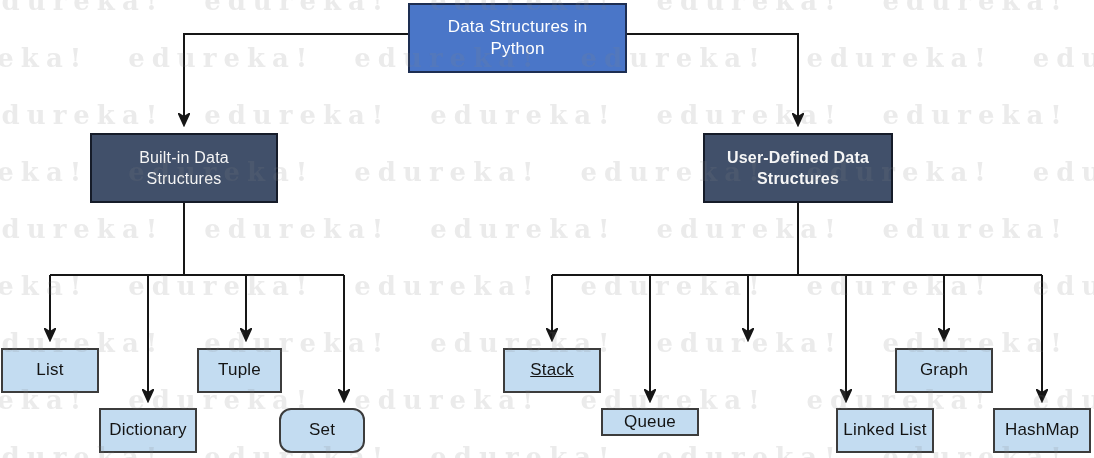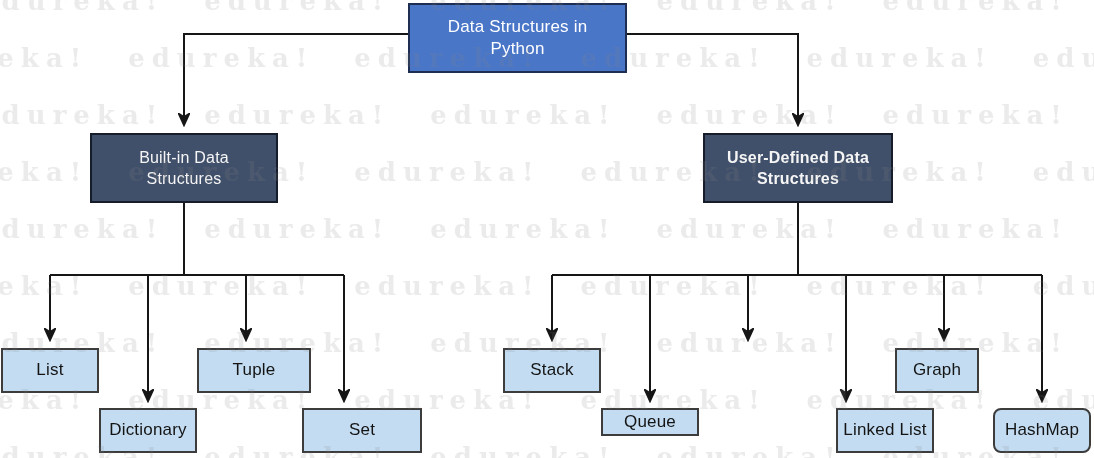--- a/index.html
+++ b/index.html
@@ -109,34 +109,34 @@
   <div class="node root" style="left:408px; top:3px; width:219px; height:70px;">Data Structures in Python</div>
 
   <div class="node branch" style="left:90px; top:133px; width:188px; height:70px;">Built-in Data Structures</div>
 
   <div class="node branch" style="left:703px; top:133px; width:190px; height:70px;font-weight:bold;">User-Defined Data Structures</div>
 
   <div class="node leaf" style="left:1px; top:348px; width:98px; height:45px;">List</div>
 
   <div class="node leaf" style="left:99px; top:408px; width:98px; height:45px;">Dictionary</div>
 
-  <div class="node leaf" style="left:197px; top:348px; width:114px; height:45px;">Tuple</div>
+  <div class="node leaf" style="left:197px; top:348px; width:85px; height:45px;">Tuple</div>
 
-  <div class="node leaf" style="left:302px; top:408px; width:120px; height:45px;">Set</div>
+  <div class="node leaf" style="left:279px; top:408px; width:86px; height:45px;border-radius:12px;">Set</div>
 
-  <div class="node leaf" style="left:503px; top:348px; width:98px; height:45px;">Stack</div>
+  <div class="node leaf" style="left:503px; top:348px; width:98px; height:45px;text-decoration:underline;">Stack</div>
 
   <div class="node leaf" style="left:601px; top:408px; width:98px; height:28px;">Queue</div>
 
 
   <div class="node leaf" style="left:797px; top:408px; width:98px; height:45px;margin-left:39px;">Linked List</div>
 
-  <div class="node leaf" style="left:895px; top:348px; width:84px; height:45px;">Graph</div>
+  <div class="node leaf" style="left:895px; top:348px; width:98px; height:45px;">Graph</div>
 
-  <div class="node leaf" style="left:993px; top:408px; width:98px; height:45px;border-radius:8px;">HashMap</div>
+  <div class="node leaf" style="left:993px; top:408px; width:98px; height:45px;">HashMap</div>
 
   <div class="watermark">
       <div class="wm-row" style="top: -14px; left: -22px;">edureka!  edureka!  edureka!  edureka!  edureka!  edureka!  edureka!  edureka!  edureka!  edureka!  </div>
       <div class="wm-row" style="top: 43px; left: -98px;">edureka!  edureka!  edureka!  edureka!  edureka!  edureka!  edureka!  edureka!  edureka!  edureka!  </div>
       <div class="wm-row" style="top: 100px; left: -22px;">edureka!  edureka!  edureka!  edureka!  edureka!  edureka!  edureka!  edureka!  edureka!  edureka!  </div>
       <div class="wm-row" style="top: 157px; left: -98px;">edureka!  edureka!  edureka!  edureka!  edureka!  edureka!  edureka!  edureka!  edureka!  edureka!  </div>
       <div class="wm-row" style="top: 214px; left: -22px;">edureka!  edureka!  edureka!  edureka!  edureka!  edureka!  edureka!  edureka!  edureka!  edureka!  </div>
       <div class="wm-row" style="top: 271px; left: -98px;">edureka!  edureka!  edureka!  edureka!  edureka!  edureka!  edureka!  edureka!  edureka!  edureka!  </div>
       <div class="wm-row" style="top: 328px; left: -22px;">edureka!  edureka!  edureka!  edureka!  edureka!  edureka!  edureka!  edureka!  edureka!  edureka!  </div>
       <div class="wm-row" style="top: 385px; left: -98px;">edureka!  edureka!  edureka!  edureka!  edureka!  edureka!  edureka!  edureka!  edureka!  edureka!  </div>

